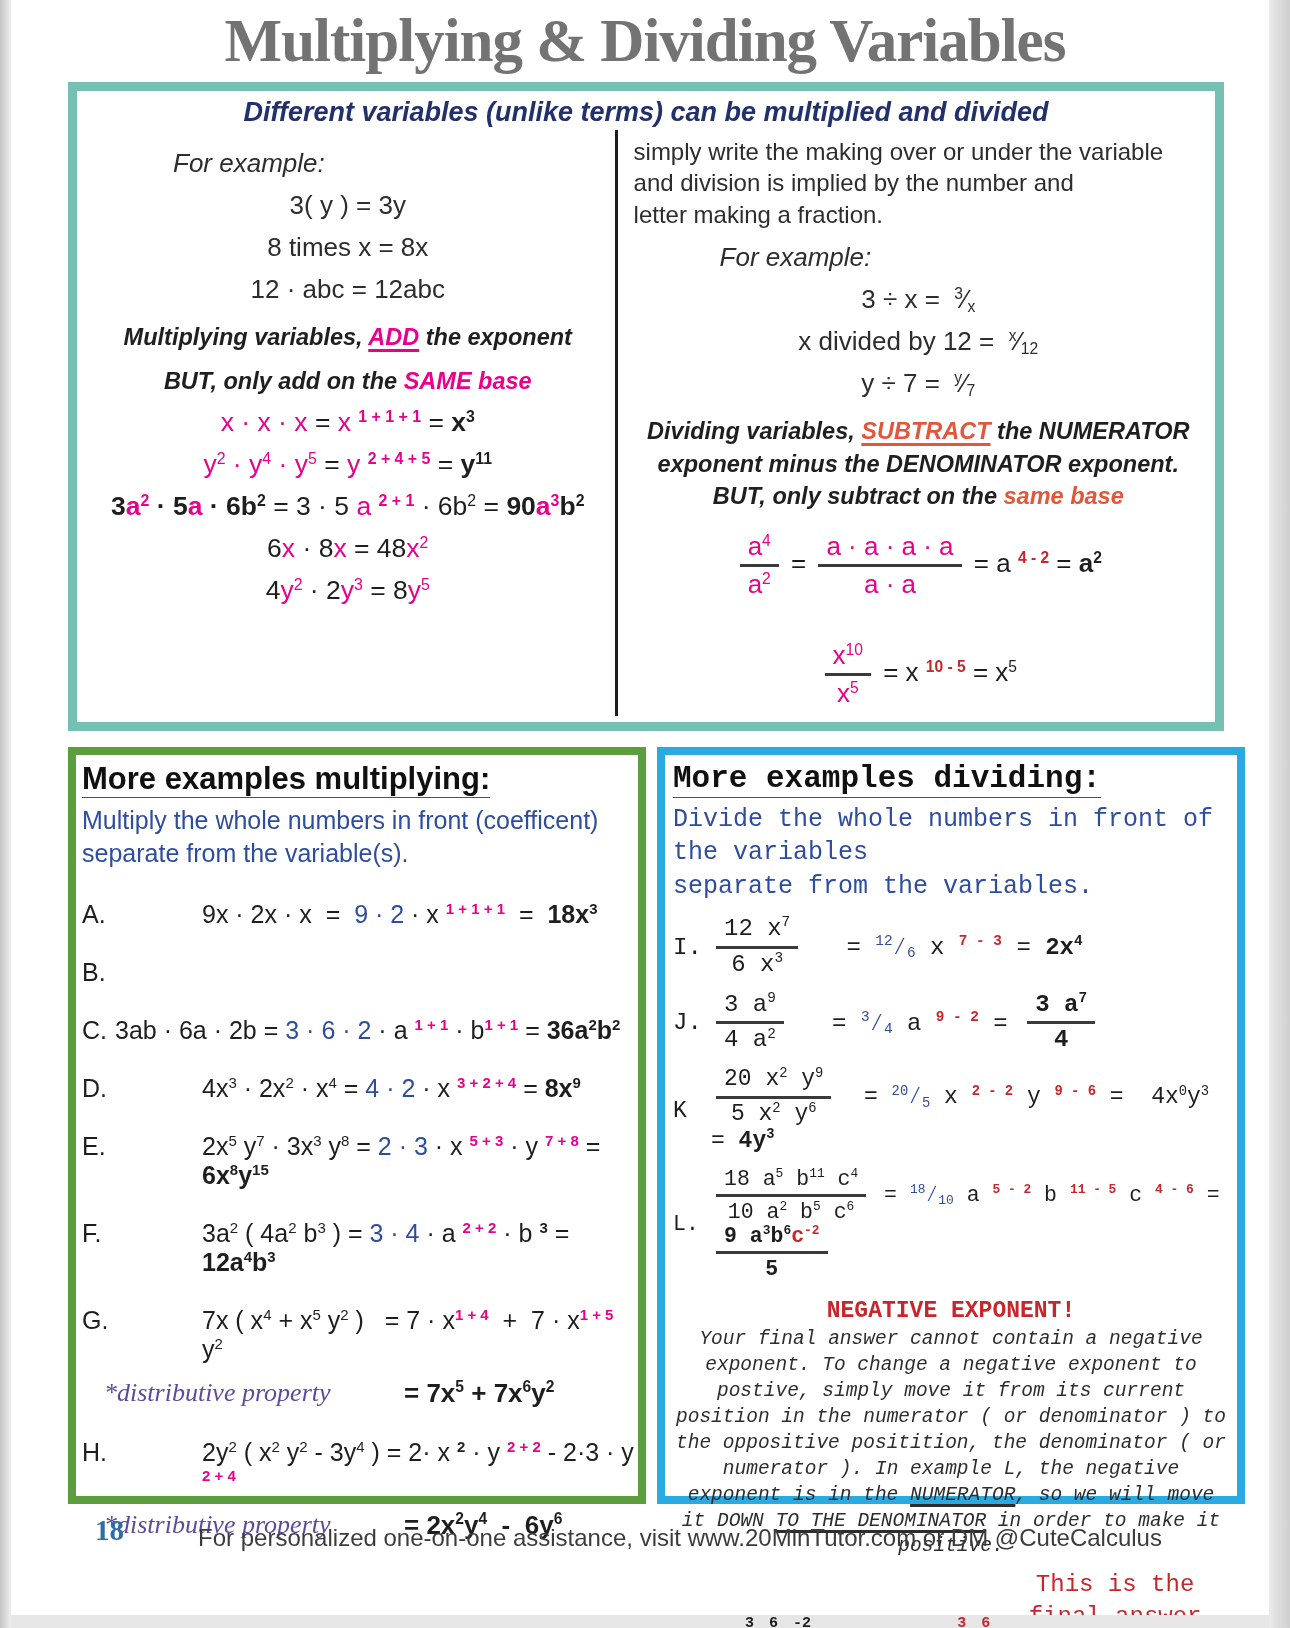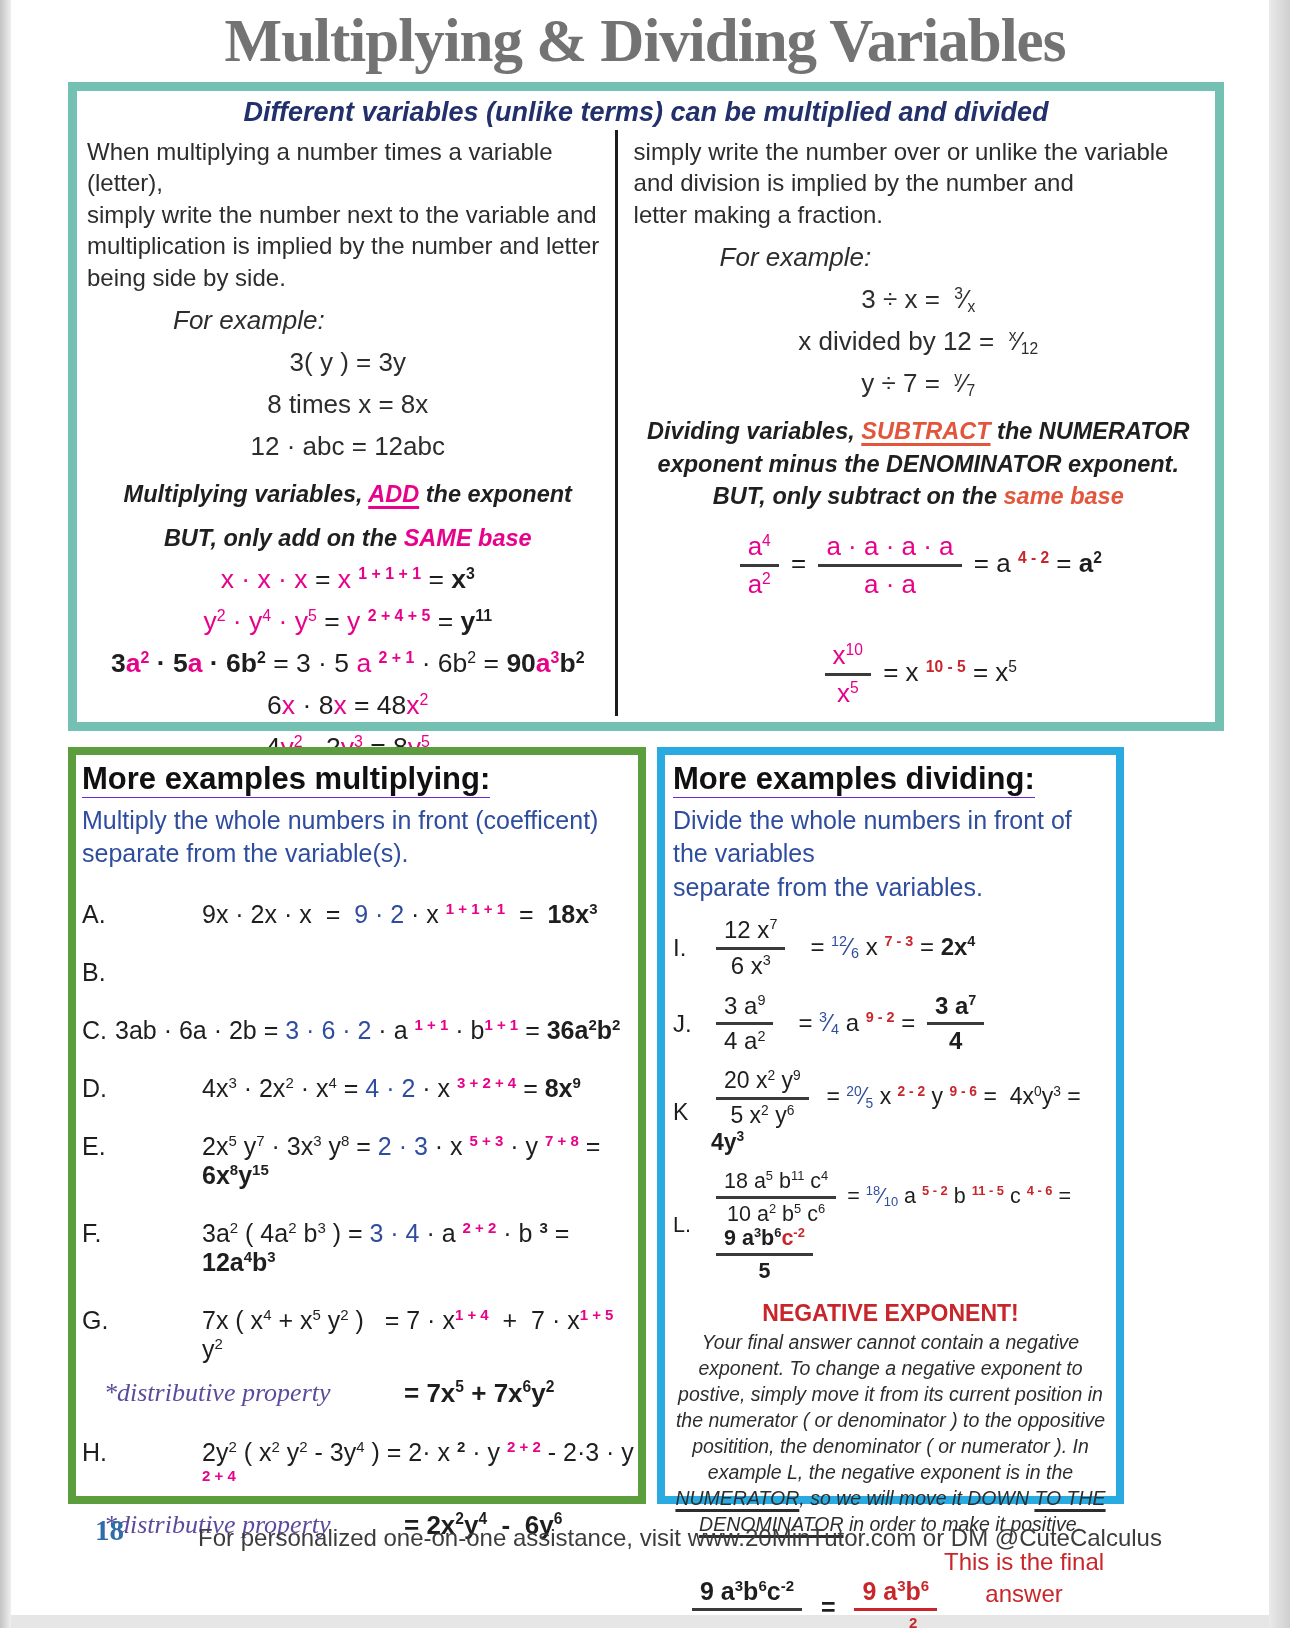--- a/index.html
+++ b/index.html
@@ -40,22 +40,22 @@
 
   sup{font-size:60%;vertical-align:baseline;position:relative;top:-0.6em;line-height:0;}
   sub{font-size:60%;vertical-align:baseline;position:relative;top:0.24em;line-height:0;}
   .bold{font-weight:700;}
   .und{text-decoration:underline;text-decoration-thickness:2.5px;text-underline-offset:4px;}
 
   
   .boxes-row{display:flex;margin:16px 0 0 68px;gap:11px;}
   .green-box{box-sizing:border-box;width:578px;height:757px;border:8px solid #5c9e3d;
              background:#fff;padding:3px 4px 0 6px;}
-  .blue-box{box-sizing:border-box;width:467px;height:757px;border:8px solid #29abe2;
-            background:#fff;padding:3px 8px 0 8px;}
+  .blue-box{box-sizing:border-box;width:588px;height:757px;border:8px solid #29abe2;
+            background:#fff;padding:3px 8px 0 8px;font-family:Liberation Mono, monospace;}
   .box-heading{font-size:31px;font-weight:700;color:#101010;margin:3px 0 7px;}
   .box-heading span{border-bottom:1px solid #6d28d9;padding-bottom:1px;}
   .blue-intro div{font-size:25px;line-height:1.33;color:#2f4d9e;}
 
   .grow{display:flex;align-items:baseline;font-size:25px;margin-top:29px;}
   .glabel{flex:0 0 120px;}
   .grow.flow .glabel{flex:0 0 auto;margin-right:8px;}
   .gline{flex:1;}
   .gnote-row{display:flex;align-items:flex-start;margin-top:14px;}
   .gnote{font-family:"Liberation Serif",serif;font-style:italic;font-size:26px;
@@ -89,42 +89,36 @@
   <div class="edge-right"></div>
   <div class="edge-bottom"></div>
 
   <h1 class="title">Multiplying &amp; Dividing Variables</h1>
 
   <section class="teal-box">
     <div class="teal-heading">Different variables (unlike terms) can be multiplied and divided</div>
     <div class="cols">
 
       <div class="col col-left">
-        <div class="para">
-            <div>When multiplying a number times a variable (letter),</div>
-            <div>simply write the number next to the variable and</div>
-            <div>multiplication is implied by the number and letter</div>
-            <div>being side by side.</div>
-          </div>
         <div class="forex">For example:</div>
         <div class="exline">3( y ) = 3y</div>
         <div class="exline">8 times x = 8x</div>
         <div class="exline">12 · abc = 12abc</div>
         <div class="rule rule-first"><span>Multiplying variables, </span><span class="und" style="color: rgb(232, 1, 138);">ADD</span><span> the exponent</span></div>
         <div class="rule"><span>BUT, only add on the </span><span style="color: rgb(232, 1, 138);">SAME base</span></div>
         <div class="mathline"><span style="color: rgb(232, 1, 138);">x</span><span style="color: rgb(232, 1, 138);"> · </span><span style="color: rgb(232, 1, 138);">x</span><span style="color: rgb(232, 1, 138);"> · </span><span style="color: rgb(232, 1, 138);">x</span><span> = </span><span style="color: rgb(232, 1, 138);">x </span><sup class="bold" style="color: rgb(232, 1, 138);">1 + 1 + 1</sup><span> = </span><span class="bold">x</span><sup class="bold">3</sup></div>
         <div class="mathline"><span style="color: rgb(232, 1, 138);">y</span><sup style="color: rgb(232, 1, 138);">2</sup><span style="color: rgb(232, 1, 138);"> · </span><span style="color: rgb(232, 1, 138);">y</span><sup style="color: rgb(232, 1, 138);">4</sup><span style="color: rgb(232, 1, 138);"> · </span><span style="color: rgb(232, 1, 138);">y</span><sup style="color: rgb(232, 1, 138);">5</sup><span> = </span><span style="color: rgb(232, 1, 138);">y </span><sup class="bold" style="color: rgb(232, 1, 138);">2 + 4 + 5</sup><span> = </span><span class="bold">y</span><sup class="bold">11</sup></div>
         <div class="mathline"><span class="bold">3</span><span class="bold" style="color: rgb(232, 1, 138);">a</span><sup class="bold" style="color: rgb(232, 1, 138);">2</sup><span class="bold"> · </span><span class="bold">5</span><span class="bold" style="color: rgb(232, 1, 138);">a</span><span class="bold"> · </span><span class="bold">6b</span><sup class="bold">2</sup><span> = 3 · 5 </span><span style="color: rgb(232, 1, 138);">a </span><sup class="bold" style="color: rgb(232, 1, 138);">2 + 1</sup><span> · 6b</span><sup>2</sup><span> = </span><span class="bold">90</span><span class="bold" style="color: rgb(232, 1, 138);">a</span><sup class="bold" style="color: rgb(232, 1, 138);">3</sup><span class="bold">b</span><sup class="bold">2</sup></div>
         <div class="mathline"><span>6</span><span style="color: rgb(232, 1, 138);">x</span><span> · </span><span>8</span><span style="color: rgb(232, 1, 138);">x</span><span> = 48</span><span style="color: rgb(232, 1, 138);">x</span><sup style="color: rgb(232, 1, 138);">2</sup></div>
         <div class="mathline"><span>4</span><span style="color: rgb(232, 1, 138);">y</span><sup style="color: rgb(232, 1, 138);">2</sup><span> · </span><span>2</span><span style="color: rgb(232, 1, 138);">y</span><sup style="color: rgb(232, 1, 138);">3</sup><span> = 8</span><span style="color: rgb(232, 1, 138);">y</span><sup style="color: rgb(232, 1, 138);">5</sup></div>
       </div>
 
       <div class="col col-right">
         <div class="para">
-            <div>simply write the number over or unlike the variable</div>
+            <div>simply write the making over or under the variable</div>
             <div>and division is implied by the number and</div>
             <div>letter making a fraction.</div>
           </div>
         <div class="forex">For example:</div>
         <div class="exline"><span>3 ÷ x = &nbsp;</span><sup>3</sup><span>⁄</span><sub>x</sub></div>
         <div class="exline"><span>x divided by 12 = &nbsp;</span><sup>x</sup><span>⁄</span><sub>12</sub></div>
         <div class="exline"><span>y ÷ 7 = &nbsp;</span><sup>y</sup><span>⁄</span><sub>7</sub></div>
         <div class="rule rule-first"><span>Dividing variables, </span><span class="und" style="color: rgb(226, 87, 60);">SUBTRACT</span><span> the NUMERATOR</span></div>
         <div class="rule" style="margin-top:2px"><span>exponent minus the DENOMINATOR exponent.</span></div>
         <div class="rule" style="margin-top:2px"><span>BUT, only subtract on the </span><span style="color: rgb(226, 87, 60);">same base</span></div>

